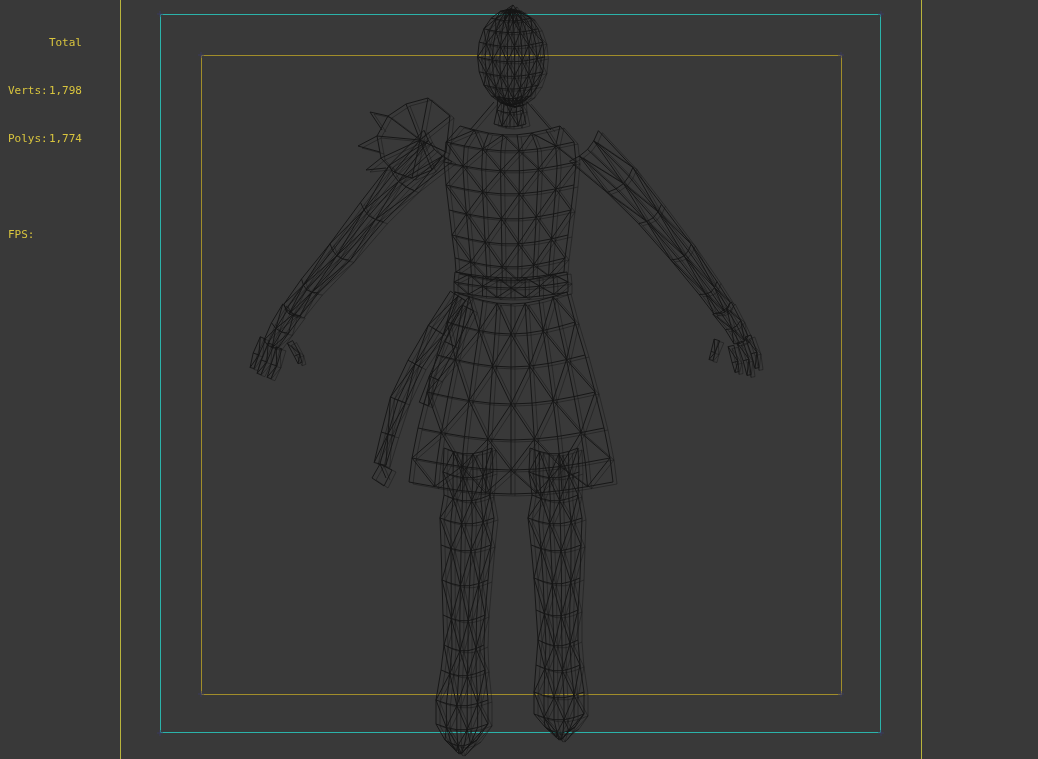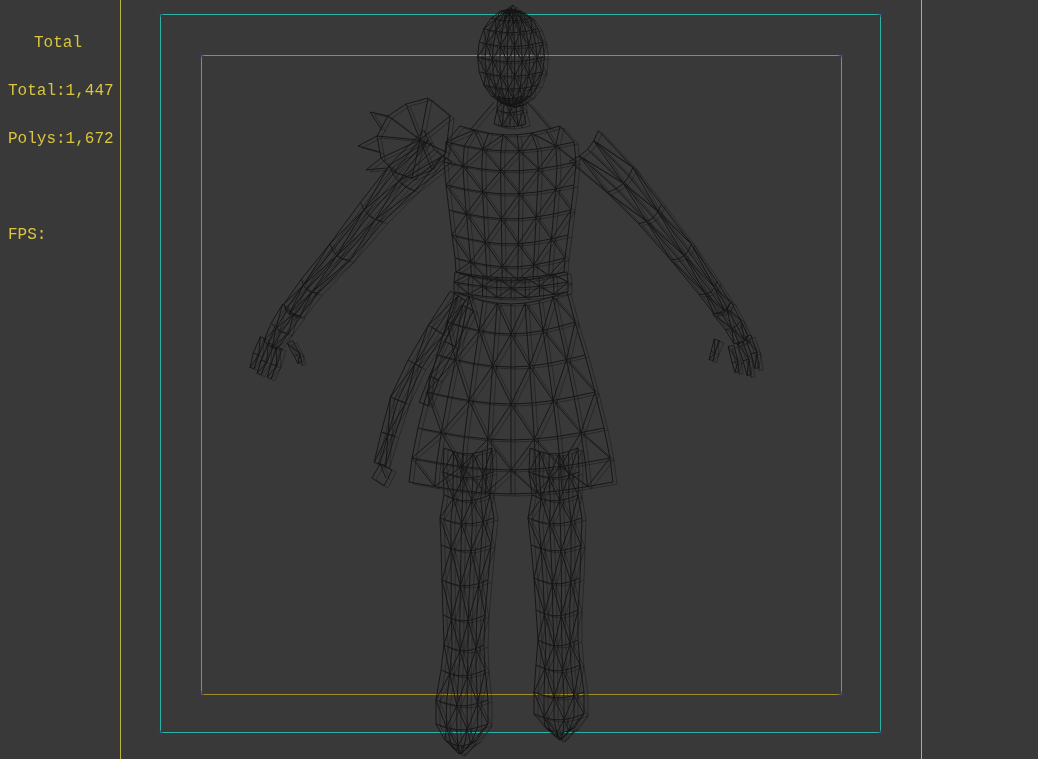--- a/index.html
+++ b/index.html
@@ -14,43 +14,42 @@
     font-family:"DejaVu Sans Mono","Liberation Mono",monospace;
   }
   .guide-line{position:absolute;top:0;bottom:0;width:1px;background:var(--guide);}
   #guide-left{left:120px;}
   #guide-right{left:921px;}
   .frame{position:absolute;background:transparent;}
   #frame-outer{left:160px;top:14px;width:721px;height:719px;border:1px solid var(--cyan);}
   #frame-inner{left:201px;top:55px;width:641px;height:640px;border:1px solid var(--gold);}
   #stats{
     position:absolute;left:8px;top:3px;width:74px;
-    font-size:16px;line-height:16px;color:var(--text);
+    font-size:11px;line-height:16px;color:var(--text);
     white-space:pre;
-    font-family:Liberation Mono, monospace;
   }
   .stat-row{display:flex;justify-content:space-between;height:16px;}
   .stat-spacer{height:16px;}
   #wire-svg{position:absolute;left:0;top:0;pointer-events:none;}
 </style>
 </head>
 <body>
 
 <div id="stats">
   <div class="stat-row">
     <span></span>
     <span>Total</span>
   </div>
   <div class="stat-row">
-    <span>Total:</span>
-    <span>1,447</span>
+    <span>Verts:</span>
+    <span>1,798</span>
   </div>
   <div class="stat-row">
     <span>Polys:</span>
-    <span>1,672</span>
+    <span>1,774</span>
   </div>
   <div class="stat-spacer"></div>
   <div class="stat-row">
     <span>FPS:</span>
     <span></span>
   </div>
 </div>
 
 <div class="guide-line" id="guide-left"></div>
 <div class="guide-line" id="guide-right"></div>

